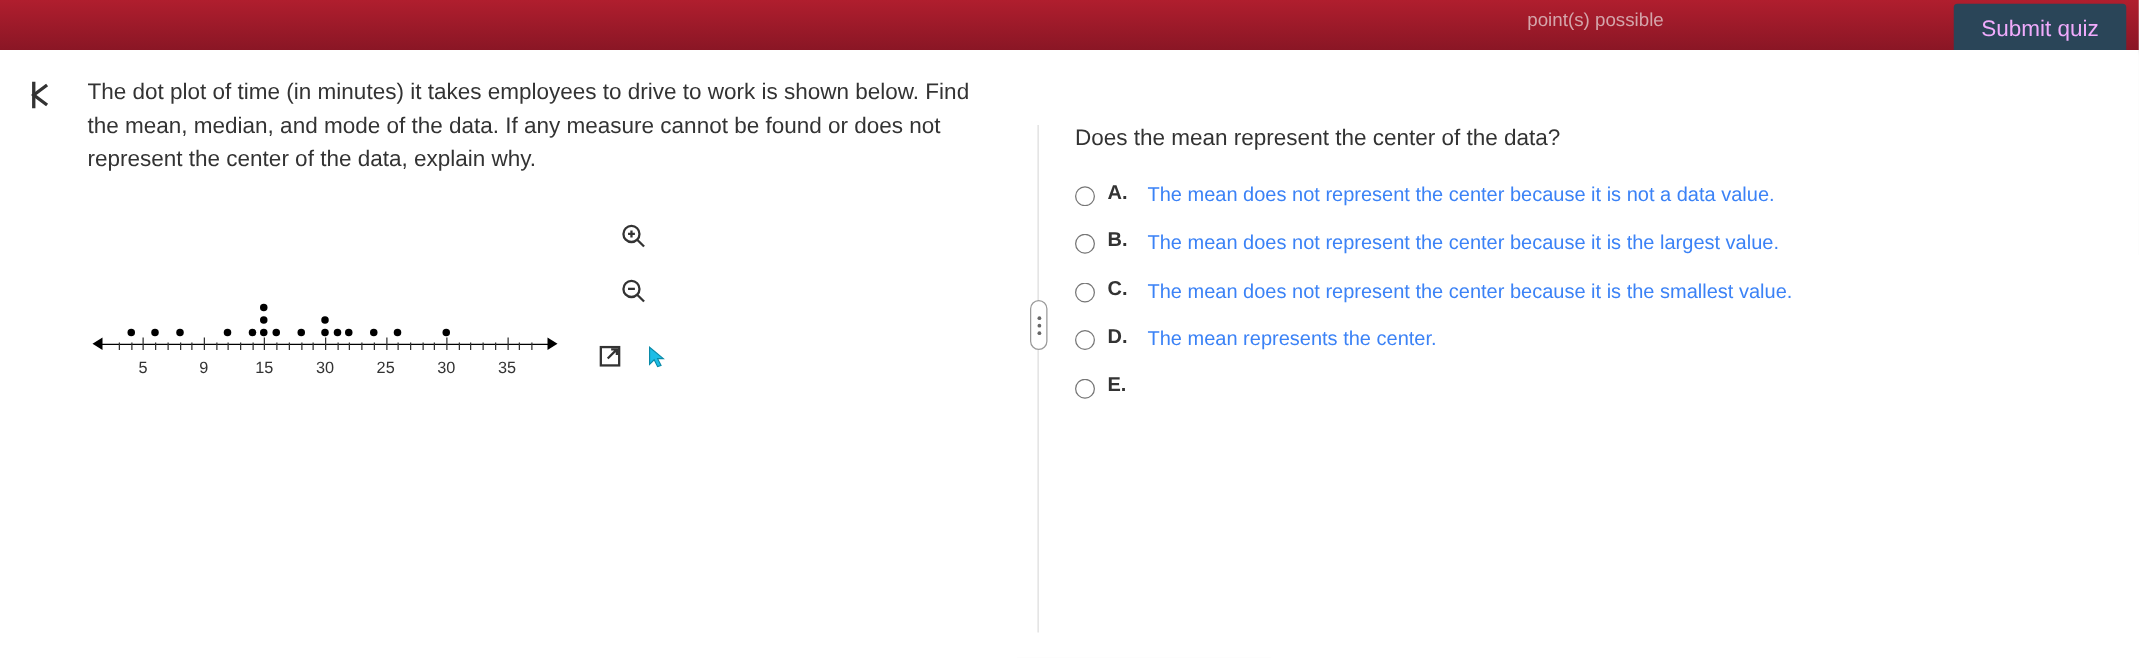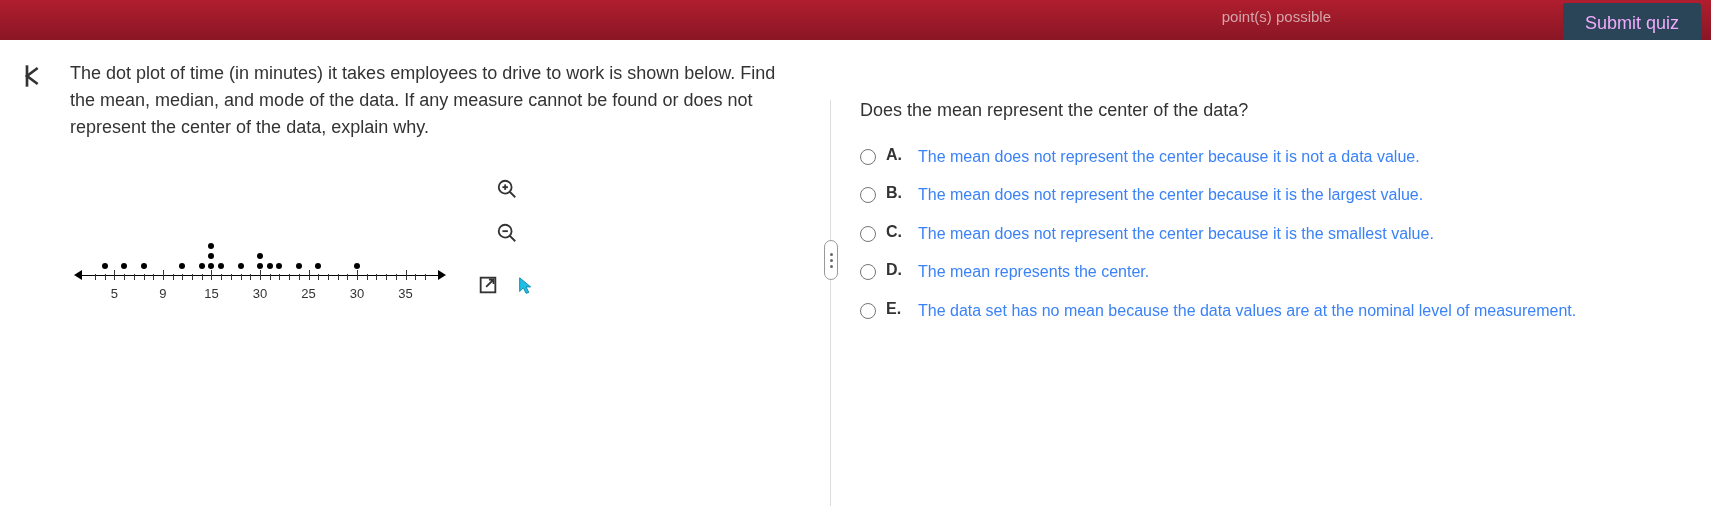--- a/index.html
+++ b/index.html
@@ -343,17 +343,16 @@
           <span class="option-text">The mean does not represent the center because it is the smallest value.</span>
         </li>
         <li class="option">
           <input type="radio" name="q1" style="">
           <span class="option-letter">D.</span>
           <span class="option-text">The mean represents the center.</span>
         </li>
         <li class="option">
           <input type="radio" name="q1" style="">
           <span class="option-letter">E.</span>
-          <span class="option-text">The data set has no mean because the data values are at the nominal level of measurement.</span>
         </li>
       </ul>
   </div>
 </div>
 
 </body></html>

